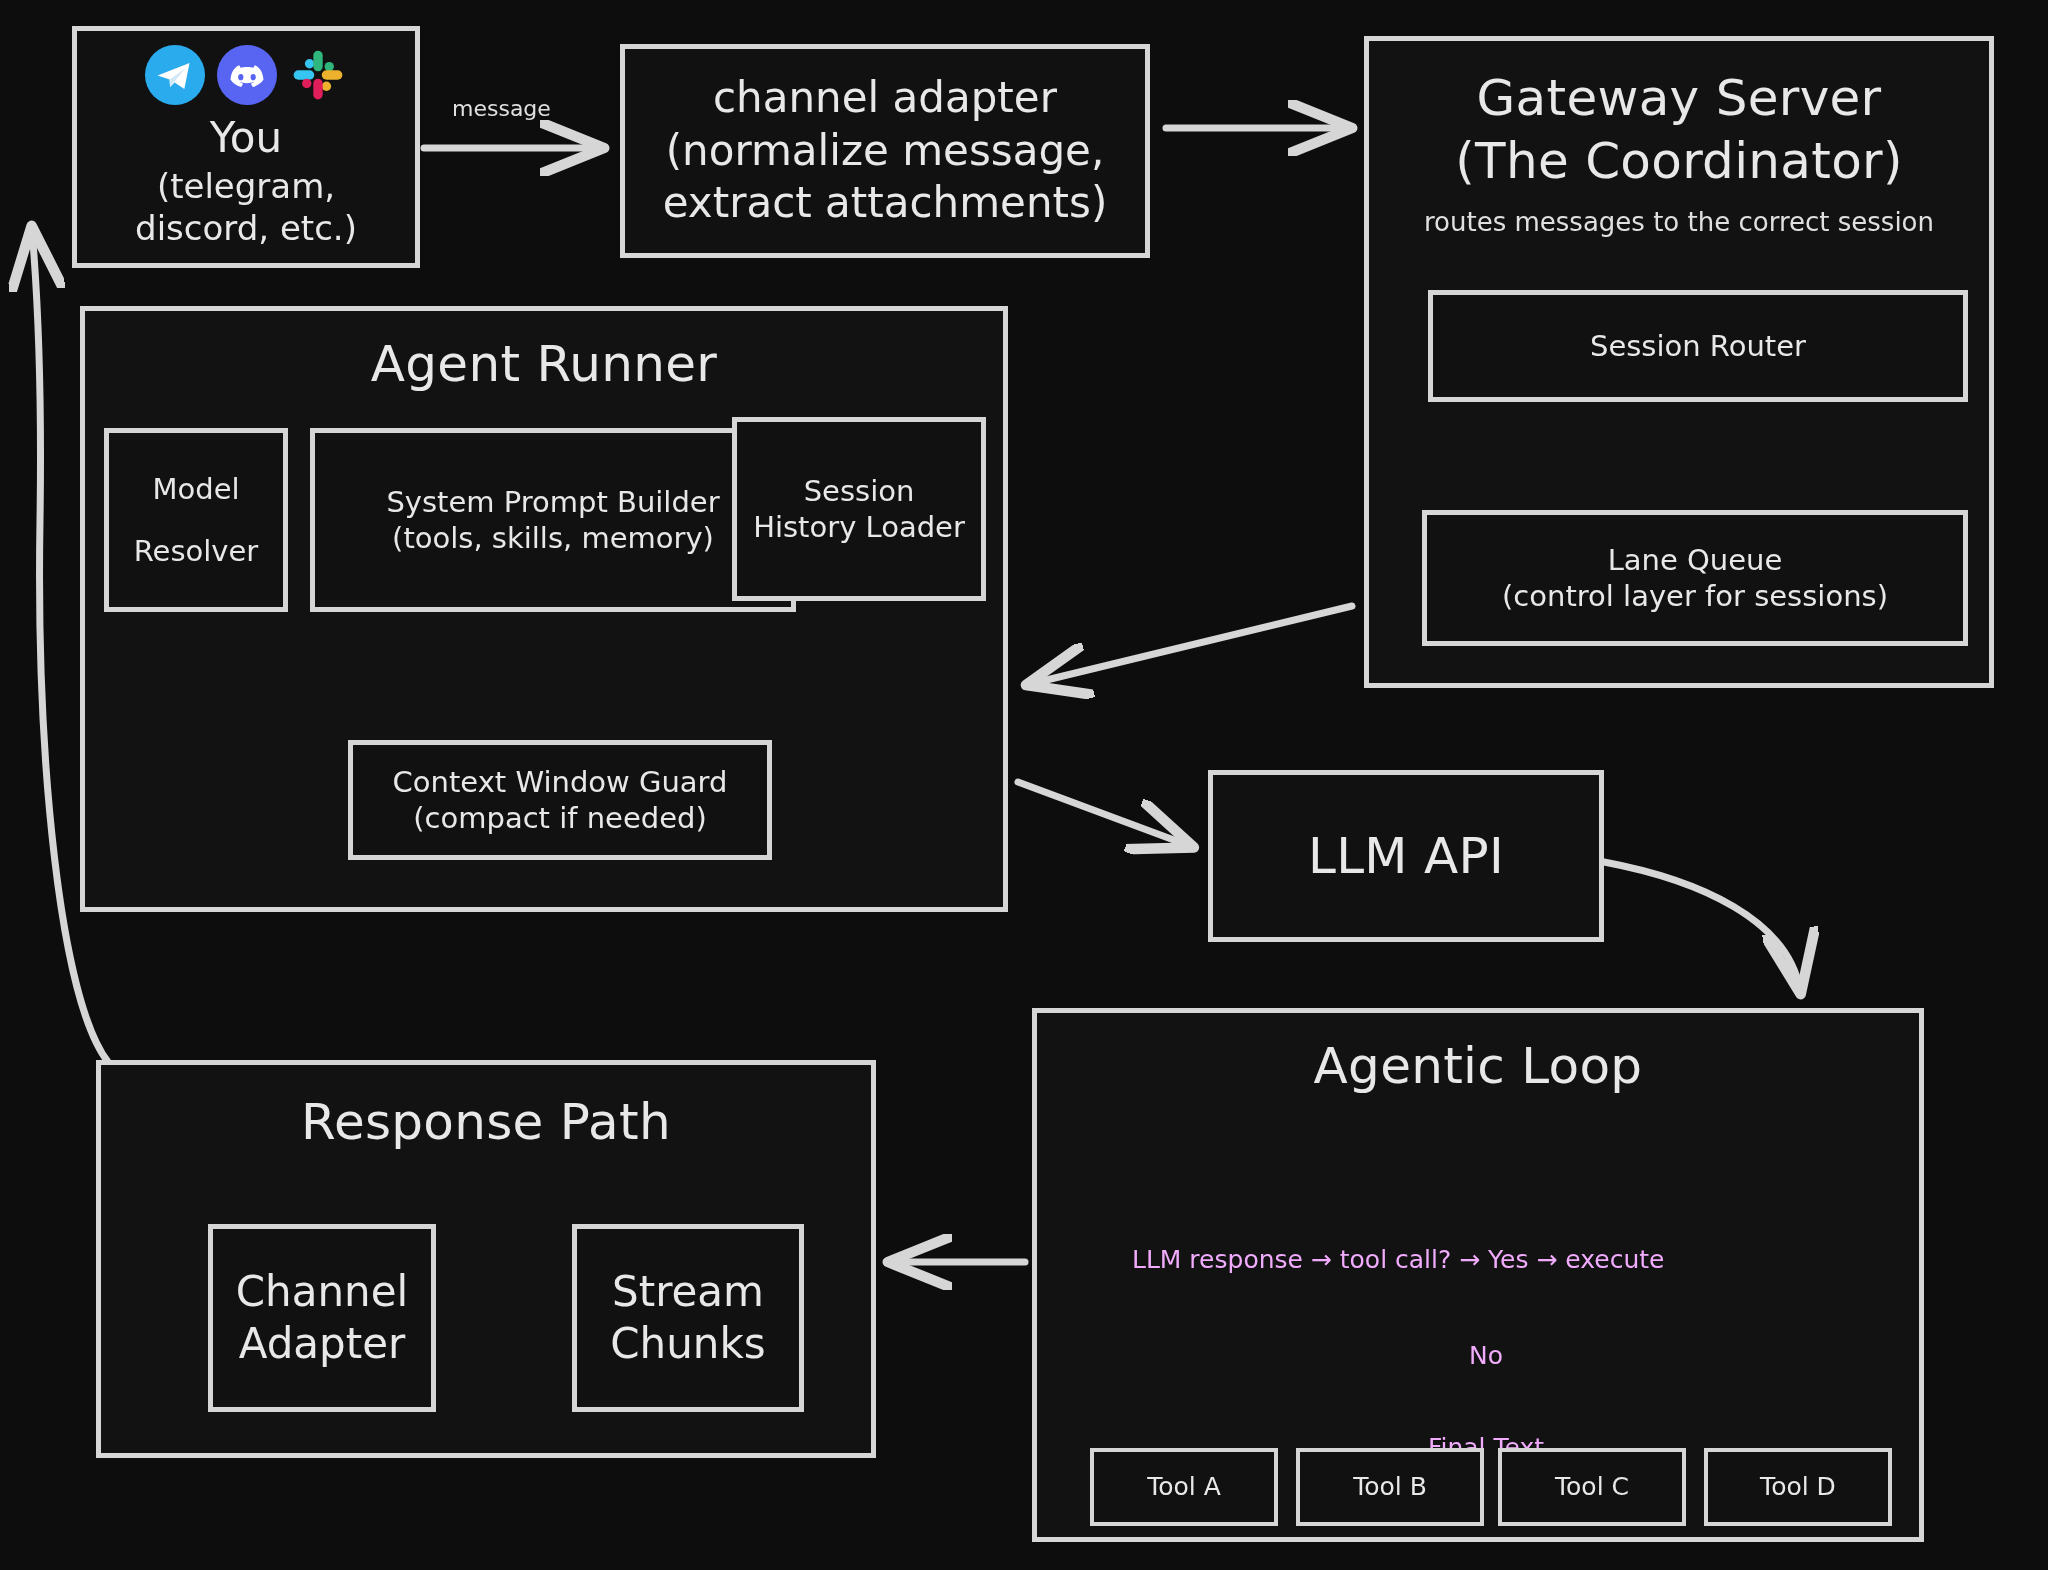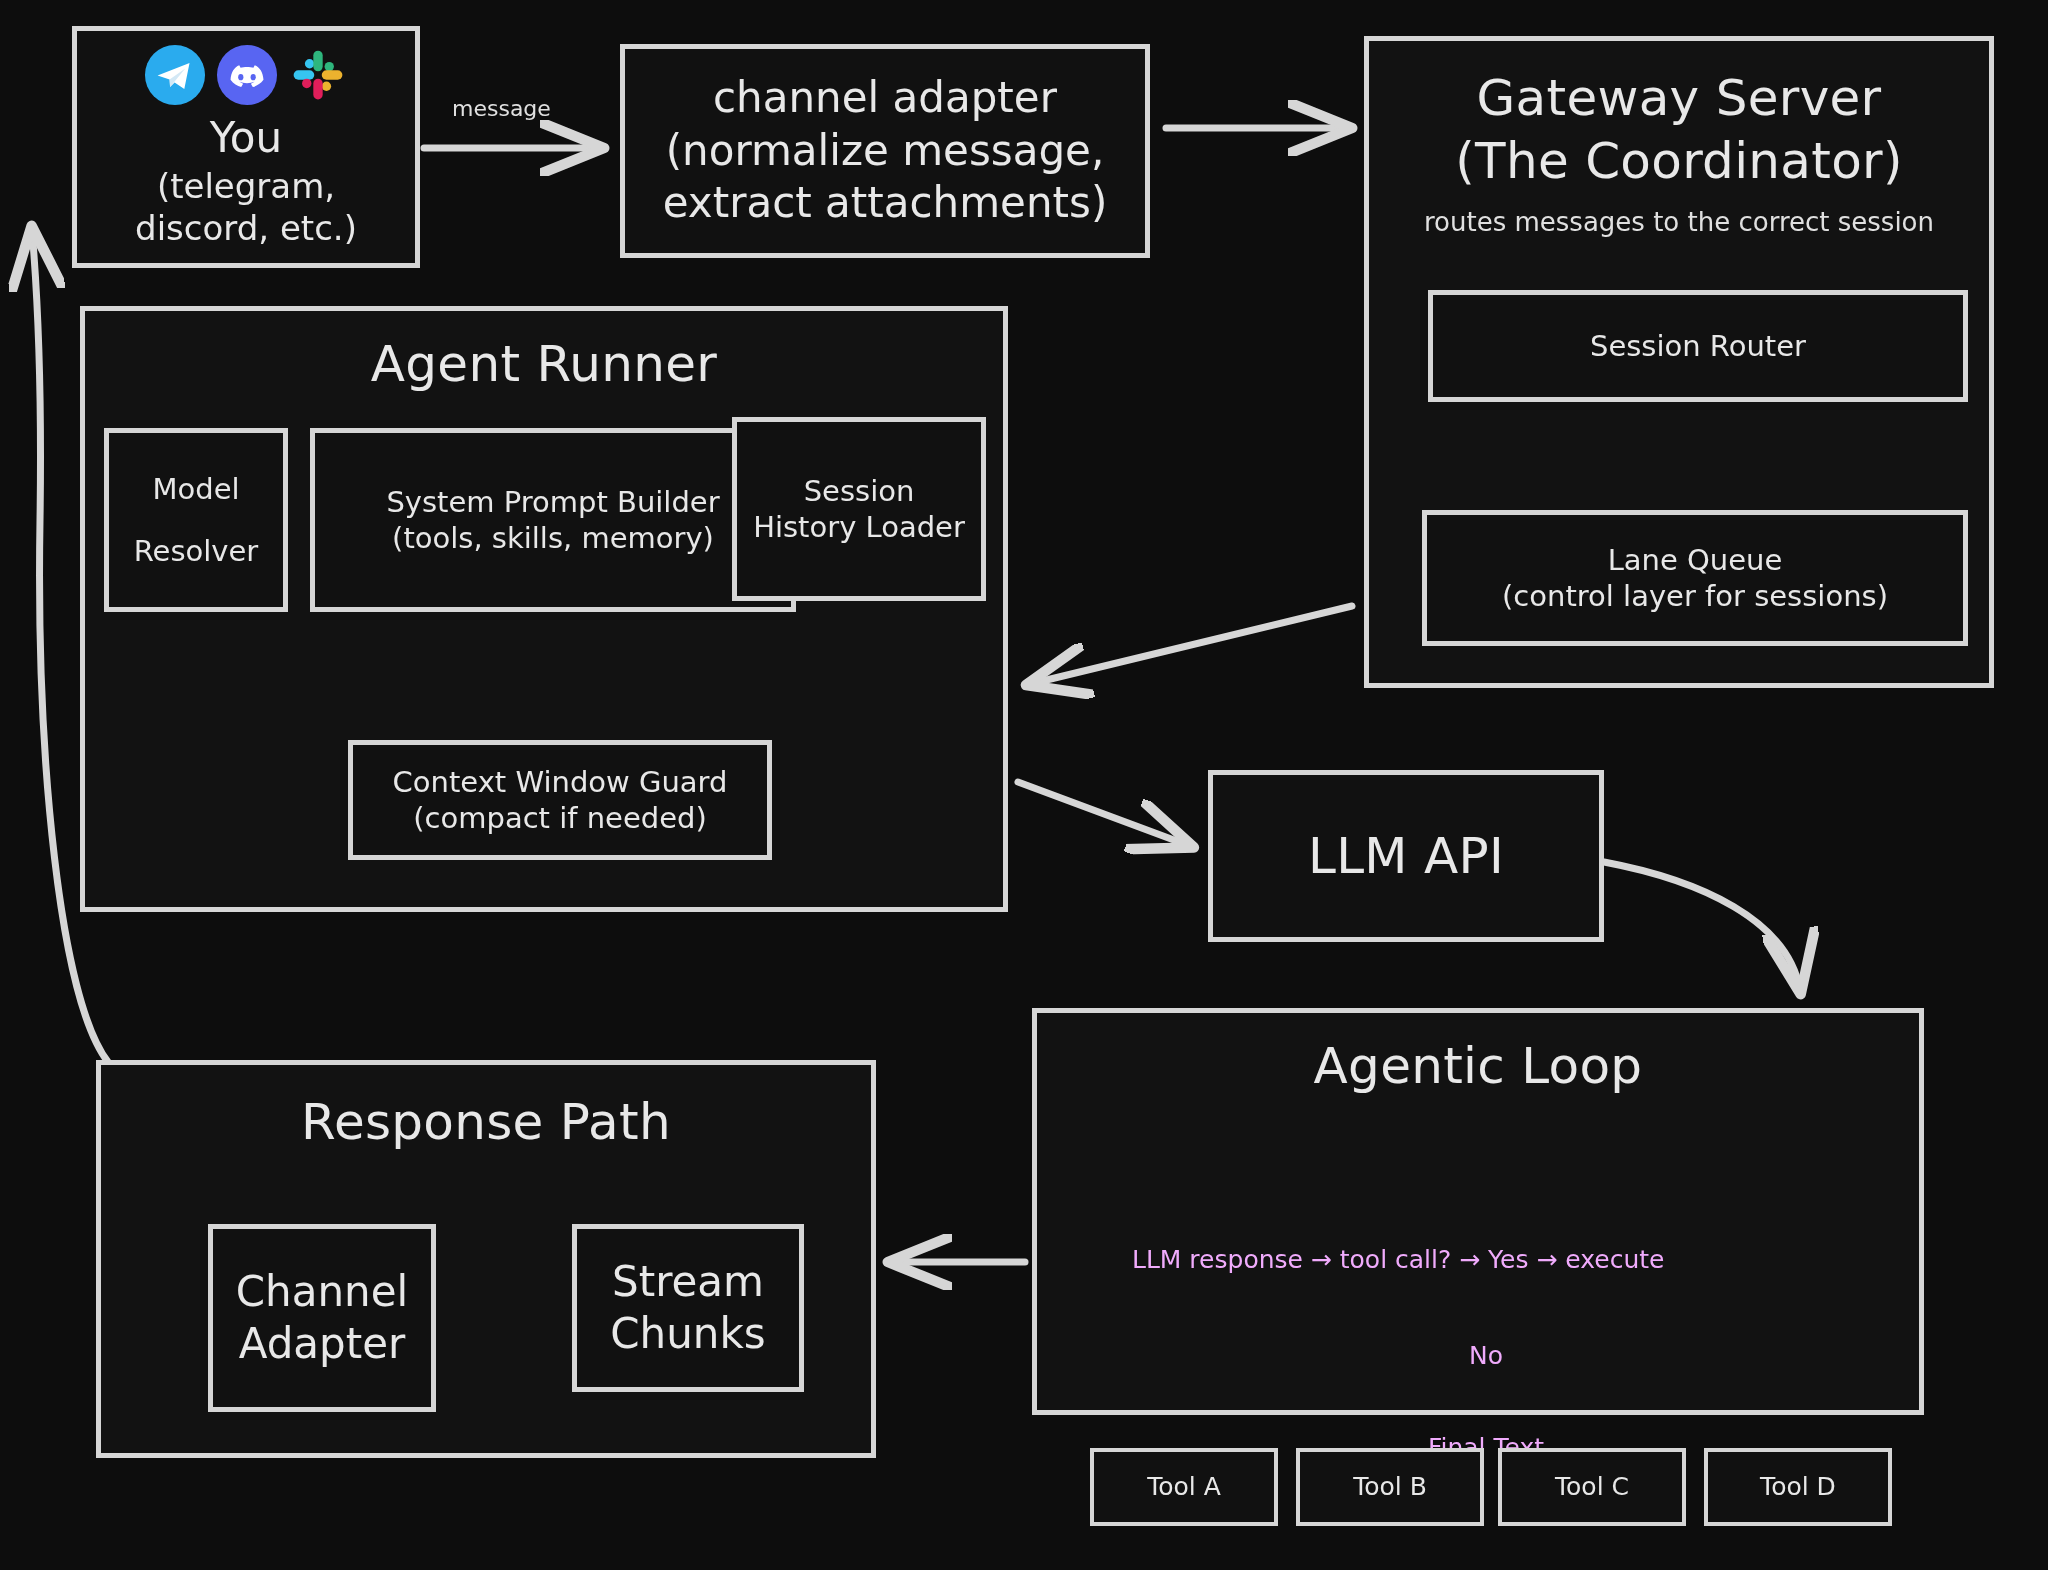--- a/index.html
+++ b/index.html
@@ -239,21 +239,21 @@
 
   <div class="box" style="left:300px; top:740px; width:424px; height:120px;margin-left:48px;">
     <div class="lbl-sm">Context Window Guard</div>
     <div class="lbl-sm">(compact if needed)</div>
   </div>
 
   <div class="box" style="left:1208px; top:770px; width:396px; height:172px;">
     <div class="grp-title">LLM API</div>
   </div>
 
-  <div class="box group" style="left:1032px; top:1008px; width:892px; height:407px; padding-top:22px;">
+  <div class="box group" style="left:1032px; top:1008px; width:892px; height:534px; padding-top:22px;">
     <div class="grp-title">Agentic Loop</div>
   </div>
 
   <div class="plain-text lbl-xs" style="left:1132px; top:1202px; width:760px; text-align:left;">LLM response → tool call? → Yes → execute</div>
 
   <div class="plain-text lbl-xs" style="left:1446px; top:1298px; width:80px;">No</div>
 
   <div class="plain-text lbl-xs" style="left:1396px; top:1390px; width:180px;">Final Text</div>
 
   <div class="box" style="left:1090px; top:1448px; width:188px; height:78px; border-width:4px;">
@@ -271,18 +271,18 @@
 
   <div class="box group" style="left:96px; top:1060px; width:780px; height:398px; padding-top:26px;">
     <div class="grp-title">Response Path</div>
   </div>
 
   <div class="box" style="left:208px; top:1224px; width:228px; height:188px;">
     <div class="lbl-lg">Channel</div>
     <div class="lbl-lg">Adapter</div>
   </div>
 
-  <div class="box" style="left:572px; top:1224px; width:232px; height:168px;">
+  <div class="box" style="left:572px; top:1224px; width:232px; height:188px;">
     <div class="lbl-lg">Stream</div>
     <div class="lbl-lg">Chunks</div>
   </div>
 
 </div>
 
 </body></html>

